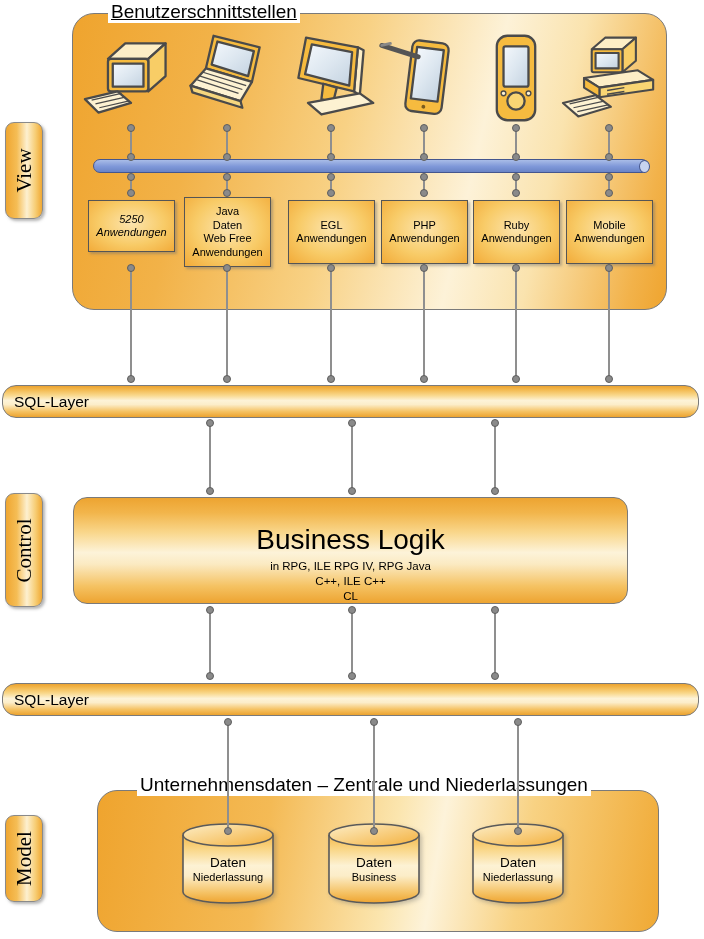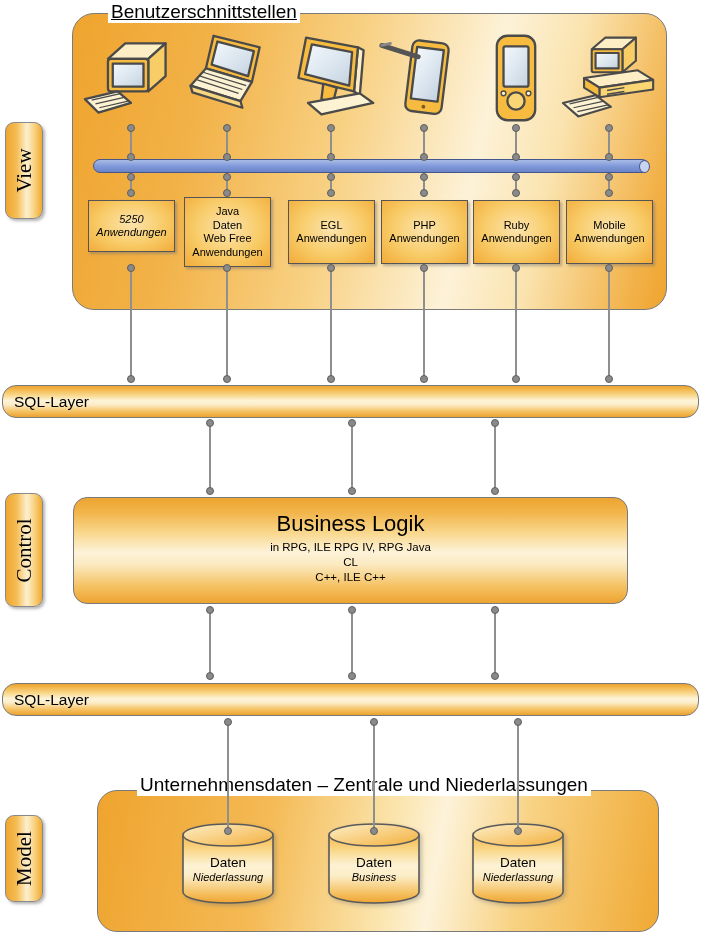--- a/index.html
+++ b/index.html
@@ -49,28 +49,28 @@
   
   .sql-bar{position:absolute;left:2px;width:697px;height:33px;border:1px solid #7a7a7a;
        border-radius:14px;box-sizing:border-box;display:flex;align-items:center;
        padding-left:11px;font-size:15.5px;z-index:3;
        background:linear-gradient(180deg,#eca32f 0%,#f3b94f 12%,#f9d88c 30%,#fdf3d8 47%,#fcedc9 60%,#f5c263 82%,#eca32f 100%);}
 
   
   #biz{position:absolute;left:73px;top:497px;width:555px;height:107px;border:1px solid #7a7a7a;
        border-radius:14px;box-sizing:border-box;z-index:3;text-align:center;
        background:linear-gradient(180deg,#eda431 0%,#f2b54b 14%,#f9d78c 33%,#fdf3d9 52%,#fbeac2 63%,#f5c262 84%,#eda431 100%);}
-  #biz .biz-title{font-size:22px;margin-top:13px;margin-bottom:3px;}
+  #biz .biz-title{font-size:28px;margin-top:26px;margin-bottom:3px;}
   #biz .biz-line{font-size:11.5px;line-height:15px;}
 
   
   .cyl{position:absolute;width:96px;height:88px;z-index:3;filter:drop-shadow(2px 2px 2px rgba(110,110,110,.4));}
   .db-label{position:absolute;width:130px;text-align:center;z-index:4;}
   .db-label .l1{font-size:13.5px;line-height:16px;}
-  .db-label .l2{font-size:11px;line-height:13px;font-style:italic;}
+  .db-label .l2{font-size:11px;line-height:13px;}
 </style>
 </head>
 <body>
 
 <div id="stage">
 
   <div class="side-label" style="top:122px;height:95px;">
     <span>View</span>
   </div>
   <div class="side-label" style="top:493px;height:112px;">
@@ -200,22 +200,22 @@
   <div class="sql-bar" style="top:385px;">
     <span>SQL-Layer</span>
   </div>
   <div class="sql-bar" style="top:683px;">
     <span>SQL-Layer</span>
   </div>
 
   <div id="biz">
     <div class="biz-title">Business Logik</div>
     <div class="biz-line">in RPG, ILE RPG IV, RPG Java</div>
+    <div class="biz-line">C++, ILE C++</div>
     <div class="biz-line">CL</div>
-    <div class="biz-line">C++, ILE C++</div>
   </div>
 
   <div id="ed-panel"></div>
   <div class="float-title" style="left:137px;top:774px;">Unternehmensdaten – Zentrale und Niederlassungen</div>
 
   <svg class="cyl" style="left:180px;top:822px;" viewBox="0 0 96 88">
     <path d="M3,13 L3,70 A45,11 0 0 0 93,70 L93,13" fill="url(#cylBody)" stroke="#5a5a5a" stroke-width="1.6"></path>
     <ellipse cx="48" cy="13" rx="45" ry="11" fill="url(#cylTop)" stroke="#5a5a5a" stroke-width="1.6"></ellipse>
   </svg>
   <svg class="cyl" style="left:326px;top:822px;" viewBox="0 0 96 88">

